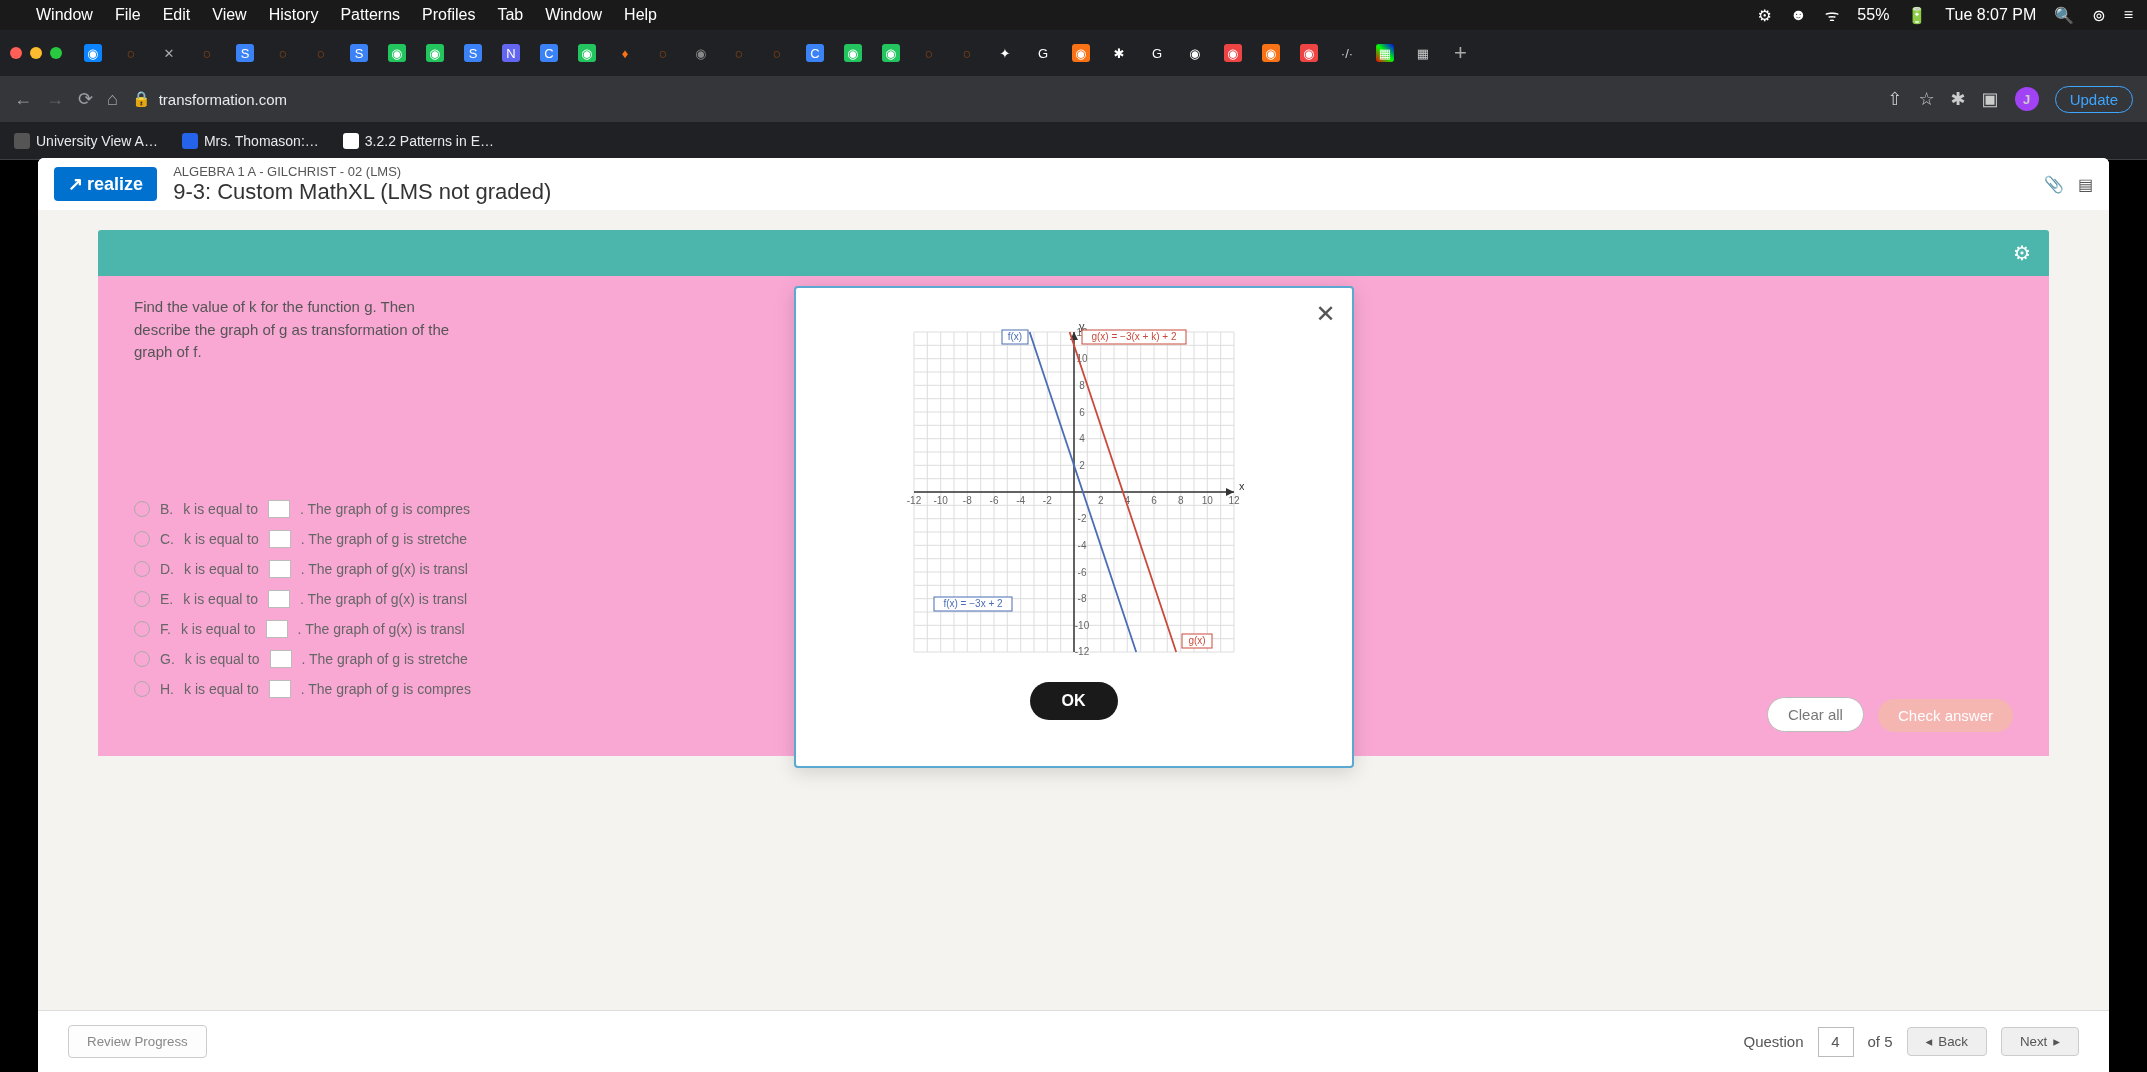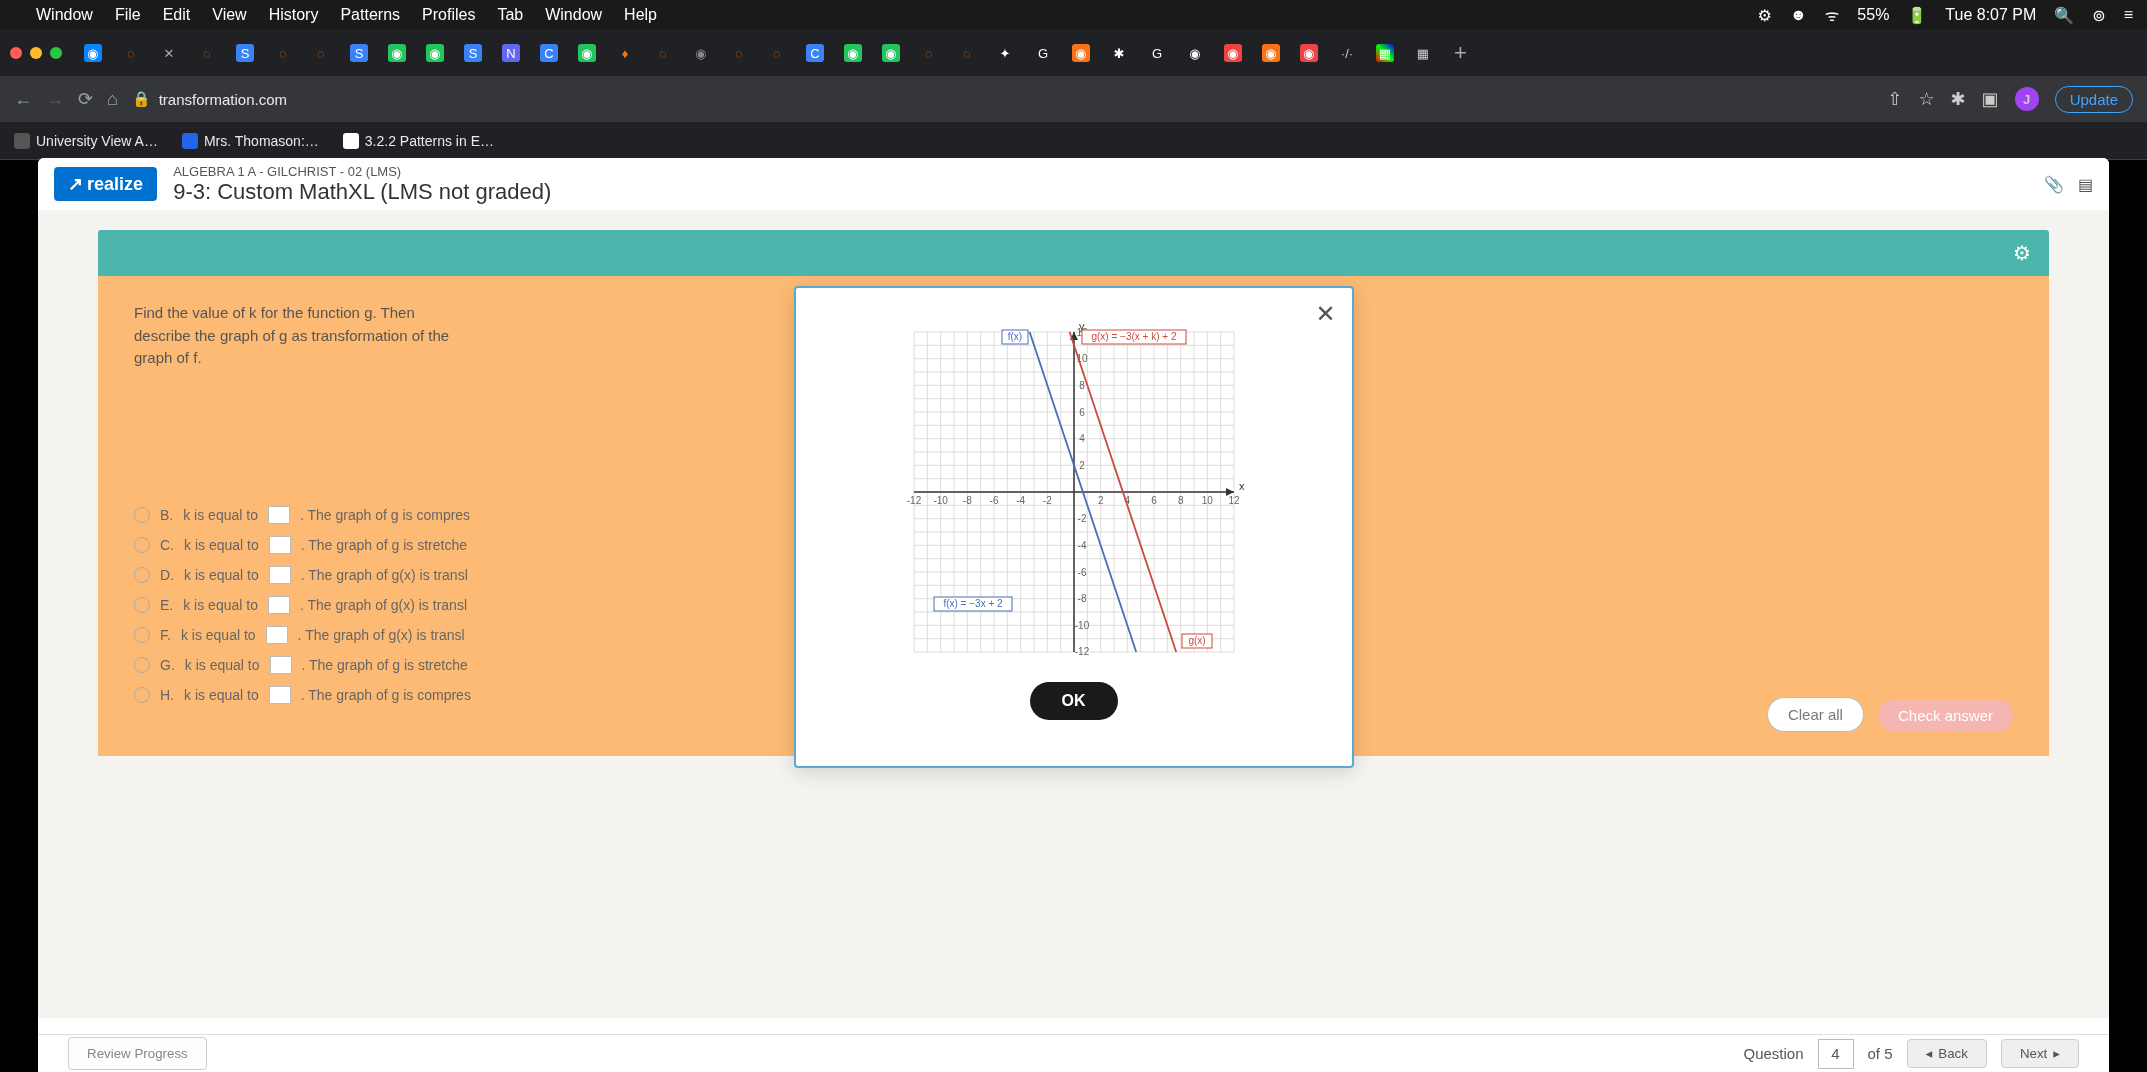--- a/index.html
+++ b/index.html
@@ -39,40 +39,40 @@
 
 .realize-header { height: 52px; display: flex; align-items: center; padding: 0 16px; gap: 16px; background: #fff; }
 .realize-logo { background: #0071ce; color: #fff; padding: 6px 14px; border-radius: 4px; font-weight: 700; font-size: 18px; display: flex; align-items: center; gap: 4px; }
 .realize-title .crumb { font-size: 13px; color: #555; }
 .realize-title .main { font-size: 22px; font-weight: 400; color: #333; }
 .realize-header .hdr-right { margin-left: auto; display: flex; gap: 14px; align-items: center; color: #555; }
 
 .content-wrap { background: #f5f3f0; padding: 20px 60px; height: calc(100% - 52px - 54px); position: relative; }
 .teal-bar { background: #4db6ac; height: 46px; border-radius: 3px 3px 0 0; position: relative; display: flex; justify-content: flex-end; align-items: center; padding-right: 18px; }
 .gear-icon { color: #fff; font-size: 20px; }
-.question-body { background: #fdba74; padding: 26px 36px; min-height: 480px; position: relative; }
+.question-body { background: #f9a8d4; padding: 20px 36px; min-height: 480px; position: relative; }
 .prompt { font-size: 15px; color: #555; max-width: 320px; line-height: 1.5; }
 .options { margin-top: 130px; font-size: 14px; color: #666; }
 .option-row { display: flex; align-items: center; gap: 10px; padding: 6px 0; }
 .radio { width: 16px; height: 16px; border: 1.5px solid #aaa; border-radius: 50%; flex-shrink: 0; }
 .blank-box { display: inline-block; width: 22px; height: 18px; border: 1px solid #bbb; background: #fff; vertical-align: middle; }
 .help-links { margin-top: 30px; display: flex; gap: 28px; font-size: 16px; font-weight: 600; color: #444; }
 .action-btns { position: absolute; right: 36px; bottom: 24px; display: flex; gap: 14px; align-items: flex-end; }
 .btn-clear { border: 1px solid #bbb; color: #777; background: #fff; padding: 8px 20px; border-radius: 22px; font-size: 15px; }
 .btn-check { border: none; color: #fff; background: #f5b5b0; padding: 8px 20px; border-radius: 22px; font-size: 15px; }
 
 
 .modal-overlay { position: absolute; top: 0; left: 0; right: 0; bottom: 0; display: flex; align-items: flex-start; justify-content: center; pointer-events: none; }
 .modal { margin-top: 10px; width: 560px; background: #fff; border: 2px solid #5ba8d0; border-radius: 4px; box-shadow: 0 4px 20px rgba(0,0,0,0.15); position: relative; padding: 24px 30px 30px; pointer-events: auto; }
 .modal .close-x { position: absolute; top: 12px; right: 16px; font-size: 24px; color: #555; cursor: pointer; font-weight: 300; }
 .graph-svg { display: block; margin: 10px auto 20px; }
 .ok-btn { display: block; margin: 16px auto; background: #1a1a1a; color: #fff; border: none; padding: 10px 32px; border-radius: 24px; font-size: 16px; font-weight: 600; cursor: pointer; }
 
 
-.footer-nav { position: absolute; bottom: 0; left: 0; right: 0; height: 38px; background: #fff; border-top: 1px solid #ddd; display: flex; align-items: center; padding: 0 30px; gap: 14px; font-size: 15px; color: #555; }
+.footer-nav { position: absolute; bottom: 0; left: 0; right: 0; height: 62px; background: #fff; border-top: 1px solid #ddd; display: flex; align-items: center; padding: 0 30px; gap: 14px; font-size: 15px; color: #555; }
 .review-btn { border: 1px solid #ccc; background: #fdfdfd; padding: 8px 18px; border-radius: 4px; color: #888; }
 .footer-nav .spacer { flex: 1; }
 .q-num-box { width: 36px; height: 30px; border: 1px solid #bbb; display: inline-flex; align-items: center; justify-content: center; }
 .nav-btn-ft { border: 1px solid #ccc; padding: 6px 18px; border-radius: 4px; color: #555; display: inline-flex; align-items: center; gap: 6px; }
 </style>
 </head>
 <body>
 
 <div class="mac-menubar">
   <span class="apple"></span>

